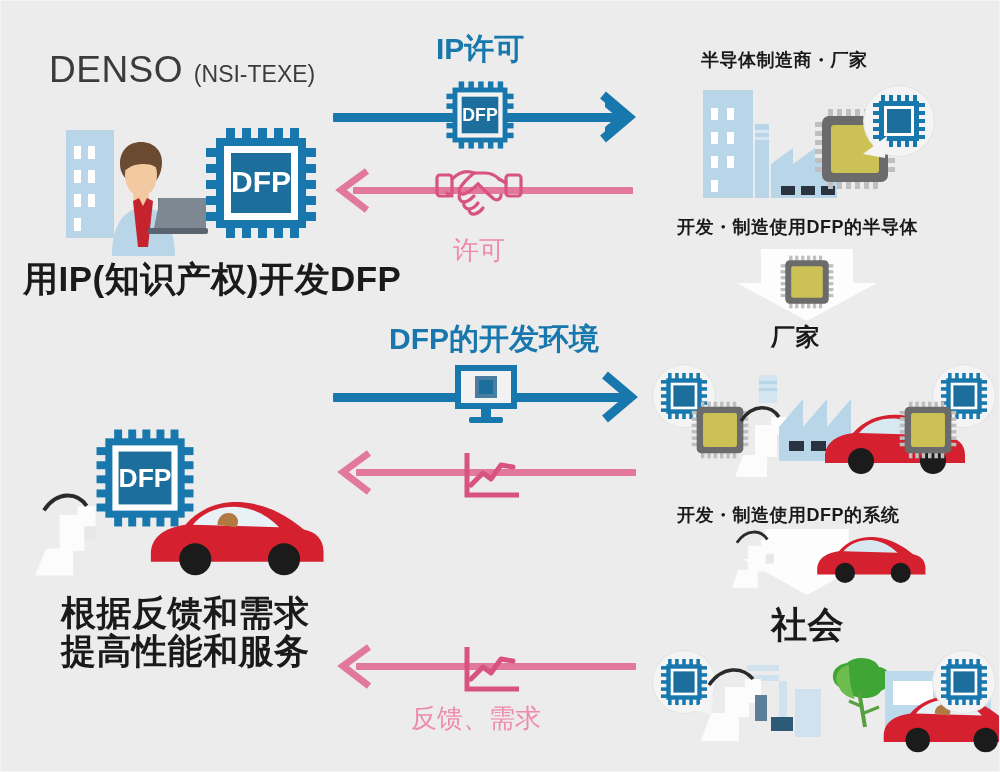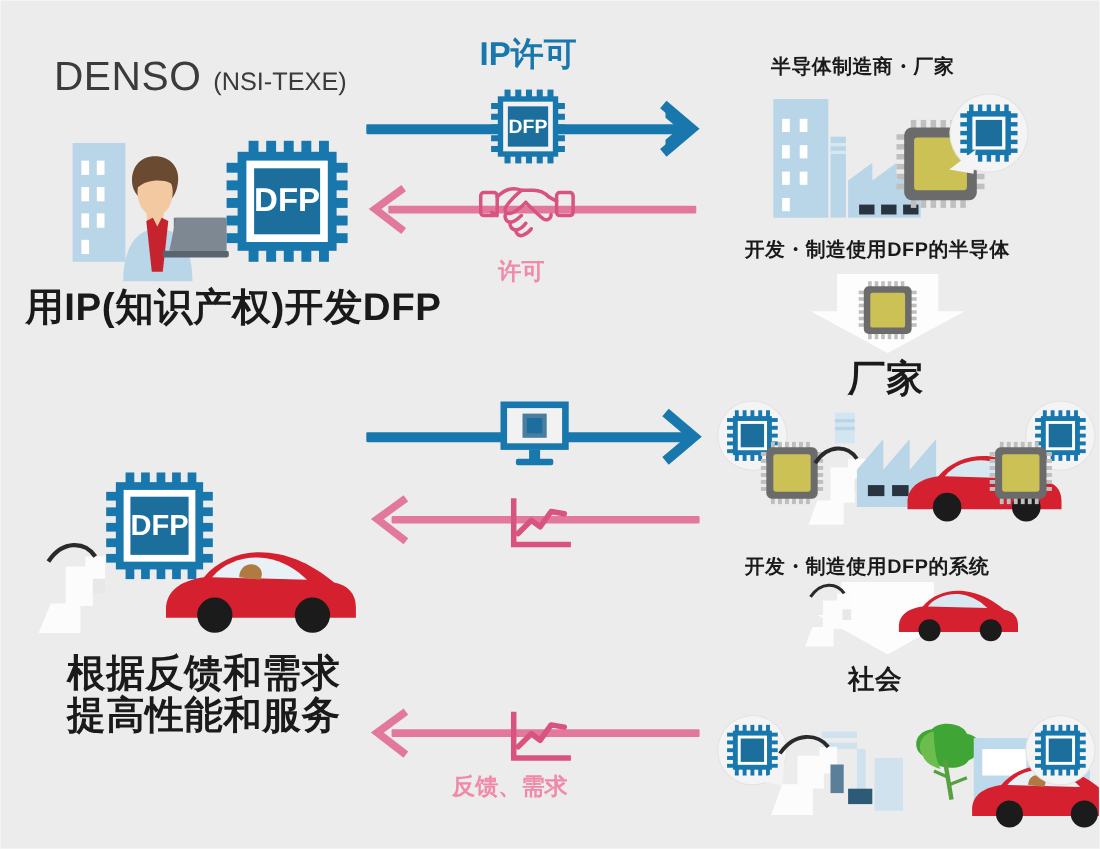--- a/index.html
+++ b/index.html
@@ -44,22 +44,22 @@
   .cap.small { font-size: 18px; }
   .cap2 { line-height: 1.28; }
   .lbl-blue {
     color: #1878ad;
     font-size: 30px;
     font-weight: 700;
     white-space: nowrap;
   }
   .lbl-pink {
     color: #ef8aa9;
-    font-size: 21px;
-    font-weight: 700;
+    font-size: 26px;
+    font-weight: 400;
     white-space: nowrap;
   }
   .shaft-blue {
     height: 9px;
     background: #1878ad;
     border-radius: 1px;
   }
   .shaft-pink {
     height: 7px;
     background: #e2799d;
@@ -269,21 +269,21 @@
         <rect x="72" y="23" width="9" height="5"></rect>
       <rect x="72" y="32" width="9" height="5"></rect>
         <rect x="72" y="41" width="9" height="5"></rect>
       <rect x="72" y="50" width="9" height="5"></rect>
         <rect x="72" y="59" width="9" height="5"></rect>
     </g>
     <rect x="8" y="8" width="66" height="66" rx="7" fill="#6b6b6b"></rect>
     <rect x="17" y="17" width="48" height="48" rx="3" fill="#ccc155"></rect>
   </svg>
 
-  <div class="abs cap" style="left:770px; top:320px; font-size:34px;">厂家</div>
+  <div class="abs cap" style="left:770px; top:320px; font-size:24px;">厂家</div>
 
   <div class="abs lbl-blue" style="left:435px; top:28px;">IP许可</div>
 
   <div class="abs shaft-blue" style="left:332px; top:112px; width:290px;"></div>
   <svg class="abs arrowhead" style="left:600px; top:92px;" width="36" height="48" viewBox="0 0 36 48">
     <path d="M4 2 L30 22 L30 26 L4 46 L4 34 L16 24 L4 14 Z" fill="#1878ad"></path>
     <path d="M2 2 L28 24 L2 46" fill="none" stroke="#1878ad" stroke-width="9" stroke-linejoin="miter"></path>
   </svg>
 
   <div class="abs" style="left:443px; top:78px;">
@@ -331,20 +331,21 @@
       <path d="M45 23 C50 28, 56 34, 61 38 C64 40, 68 38, 68 34"></path>
       <path d="M27 33 C25 36, 27 41, 31 41 C34 41, 38 38, 41 35"></path>
       <path d="M31 41 C30 44, 32 48, 36 48 C39 48, 43 45, 45 42"></path>
       <path d="M36 48 C36 51, 38 54, 42 53 C45 52, 48 50, 50 47"></path>
       <path d="M66 18 L73 22"></path>
       <path d="M19 35 L14 32"></path>
     </g>
   </svg>
   <div class="abs lbl-pink" style="left:452px; top:232px;">许可</div>
 
+  <div class="abs lbl-blue" style="left:388px; top:318px;">DFP的开发环境</div>
 
   <div class="abs shaft-blue" style="left:332px; top:392px; width:292px;"></div>
   <svg class="abs arrowhead" style="left:602px; top:372px;" width="36" height="48" viewBox="0 0 36 48">
     <path d="M2 2 L28 24 L2 46" fill="none" stroke="#1878ad" stroke-width="9" stroke-linejoin="miter"></path>
   </svg>
 
   <svg class="abs" style="left:452px; top:362px;" width="66" height="62" viewBox="0 0 66 62">
     <rect x="2" y="2" width="62" height="44" fill="#1878ad"></rect>
     <rect x="8" y="8" width="50" height="32" fill="#f2f2f2"></rect>
     <rect x="22" y="13" width="22" height="22" fill="#4a7ea0"></rect>
@@ -525,21 +526,21 @@
     <rect x="44" y="36" width="10" height="12" fill="#e8e8e8"></rect>
   </svg>
   <svg class="abs" style="left:810px; top:530px;" width="116" height="56" viewBox="0 0 150 72">
     <path d="M8 50 C8 34, 22 28, 36 26 C48 12, 66 6, 84 8 C104 10, 120 20, 132 30
              C142 32, 148 38, 148 48 L148 56 L8 56 Z" fill="#d5202f"></path>
     <path d="M42 26 C52 14, 68 10, 82 12 C94 14, 104 20, 112 28 Z" fill="#d8e8f0"></path>
     <circle cx="44" cy="54" r="13" fill="#1b1b1b"></circle>
     <circle cx="116" cy="54" r="13" fill="#1b1b1b"></circle>
   </svg>
 
-  <div class="abs cap" style="left:770px; top:600px; font-size:24px;">社会</div>
+  <div class="abs cap" style="left:770px; top:600px; font-size:36px;">社会</div>
 
   <div class="abs shaft-pink" style="left:355px; top:468px; width:280px;"></div>
   <svg class="abs arrowhead" style="left:334px; top:450px;" width="36" height="44" viewBox="0 0 36 44">
     <path d="M34 2 L8 21 L34 41" fill="none" stroke="#e2799d" stroke-width="7" stroke-linejoin="miter"></path>
   </svg>
   <svg class="abs" style="left:462px; top:450px;" width="60" height="48" viewBox="0 0 60 48">
     <path d="M4 2 L4 44 L56 44" fill="none" stroke="#d8547f" stroke-width="5"></path>
     <path d="M8 34 L20 22 L28 28 L38 14 L50 16" fill="none" stroke="#d8547f" stroke-width="5" stroke-linejoin="round" stroke-linecap="round"></path>
   </svg>
 

